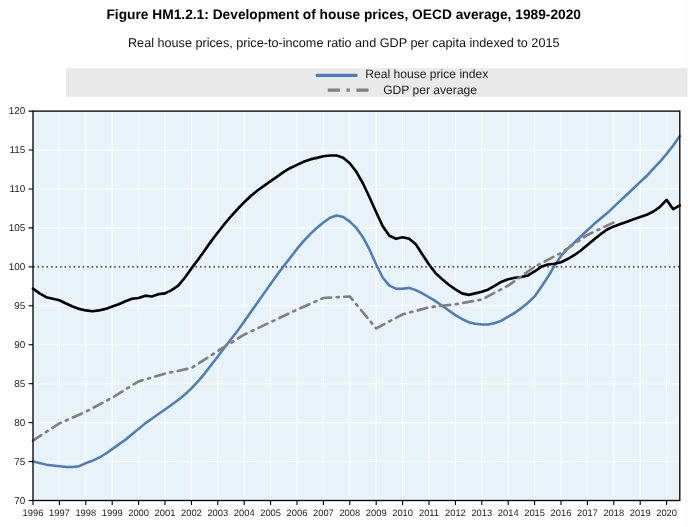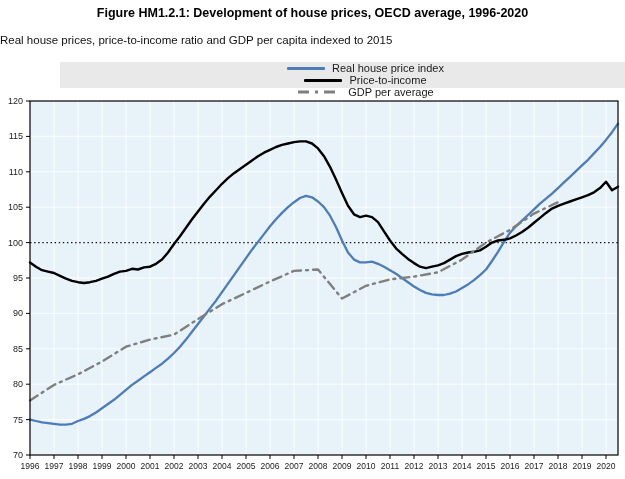--- a/index.html
+++ b/index.html
@@ -1,39 +1,35 @@
 <!DOCTYPE html>
 <html><head>
 <meta charset="utf-8">
 <style>
   html,body{margin:0;padding:0;background:#ffffff;}
   body{width:625px;height:479px;position:relative;font-family:"Liberation Sans",sans-serif;overflow:hidden;}
   .title{position:absolute;top:6px;left:0;width:625px;text-align:center;font-size:12.5px;font-weight:bold;color:#000;}
-  .subtitle{position:absolute;top:34px;left:0;width:625px;font-size:11.5px;color:#111;}
+  .subtitle{position:absolute;top:34px;left:0;width:625px;text-align:center;font-size:11.5px;color:#111;}
   .legend-bar{position:absolute;top:62px;left:60px;width:611px;height:26px;display:flex;align-items:center;justify-content:space-between;flex-direction:column;}
   .legend-item{display:flex;align-items:center;gap:7px;}
   .swatch-solid{width:38px;height:3px;border-radius:1px;}
   .legend-label{font-size:11px;color:#1a1a1a;white-space:nowrap;}
   #chart-svg{position:absolute;top:95px;left:0;}
   #chart-svg text{font-family:"Liberation Sans",sans-serif;fill:#1a1a1a;}
 </style>
 </head>
 <body>
 
-<div class="title">Figure HM1.2.1: Development of house prices, OECD average, 1996-2020</div>
+<div class="title">Figure HM1.2.1: Development of house prices, OECD average, 1989-2020</div>
 <div class="subtitle">Real house prices, price-to-income ratio and GDP per capita indexed to 2015</div>
 
 <div class="legend-bar" id="legend-bar" style="background: rgb(233, 233, 233);">
   <div class="legend-item">
     <div class="swatch-solid" style="background: rgb(77, 124, 186);"></div>
     <span class="legend-label">Real house price index</span>
-  </div>
-  <div class="legend-item">
-    <div class="swatch-solid" style="background: rgb(0, 0, 0);"></div>
-    <span class="legend-label">Price-to-income</span>
   </div>
   <div class="legend-item">
     <svg width="44" height="6">
       <line x1="1" y1="3" x2="43" y2="3" stroke-width="3" stroke-dasharray="11 6 3 6" stroke="#7f7f7f"></line>
     </svg>
     <span class="legend-label">GDP per average</span>
   </div>
 </div>
 
 <svg id="chart-svg" width="625" height="384">

